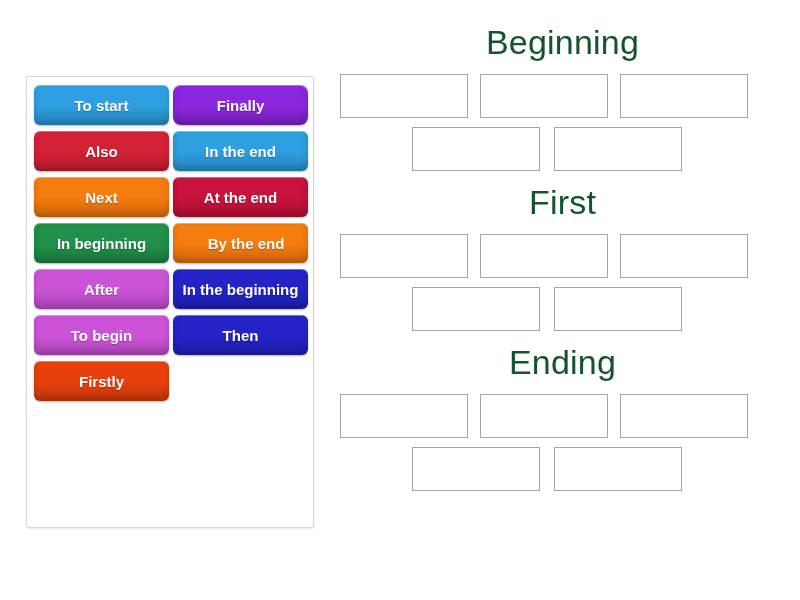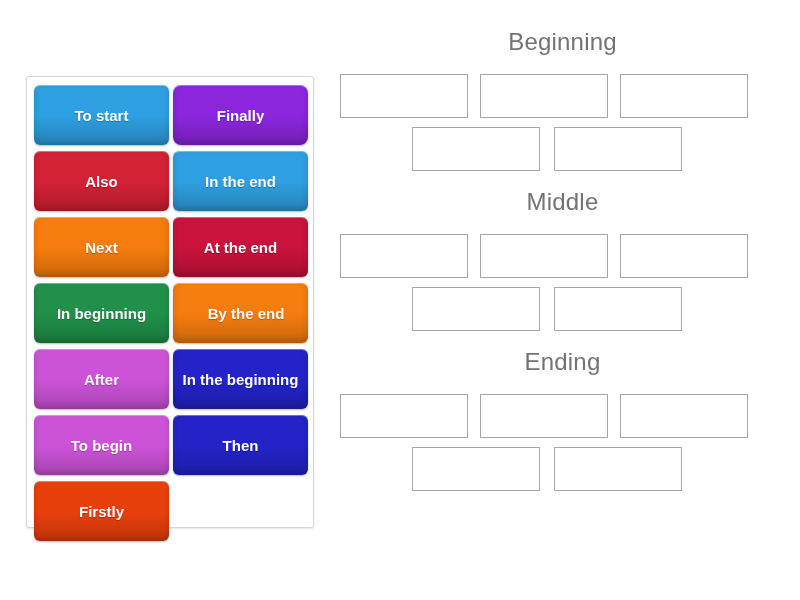--- a/index.html
+++ b/index.html
@@ -37,21 +37,21 @@
 
   #tile-grid {
     display: flex;
     flex-wrap: wrap;
     align-content: flex-start;
     width: 278px;
   }
 
   .tile {
     width: 135px;
-    height: 60px;
+    height: 40px;
     margin: 3px 2px;
     border-radius: 6px;
     display: flex;
     align-items: center;
     justify-content: center;
     text-align: center;
     color: #ffffff;
     font-weight: bold;
     font-size: 15px;
     line-height: 17px;
@@ -78,23 +78,23 @@
     left: 340px;
     top: 20px;
     width: 445px;
     height: 560px;
   }
 
   .zone-group { margin-bottom: 6px; }
 
   .zone-title {
     text-align: center;
-    font-size: 24px;
+    font-size: 34px;
     font-weight: normal;
-    color: #737373;
+    color: #14532d;
     line-height: 44px;
     margin: 0 0 10px 0;
     letter-spacing: 0.2px;
   }
 
   .zone-row {
     display: flex;
     justify-content: flex-start;
     margin-bottom: 9px;
   }
@@ -149,21 +149,21 @@
           <div class="drop-slot"></div>
           <div class="drop-slot"></div>
           <div class="drop-slot"></div>
         </div>
         <div class="zone-row row-offset">
           <div class="drop-slot"></div>
           <div class="drop-slot"></div>
         </div>
       </div>
       <div class="zone-group group-middle">
-        <div class="zone-title">Middle</div>
+        <div class="zone-title">First</div>
         <div class="zone-row">
           <div class="drop-slot"></div>
           <div class="drop-slot"></div>
           <div class="drop-slot"></div>
         </div>
         <div class="zone-row row-offset">
           <div class="drop-slot"></div>
           <div class="drop-slot"></div>
         </div>
       </div>

